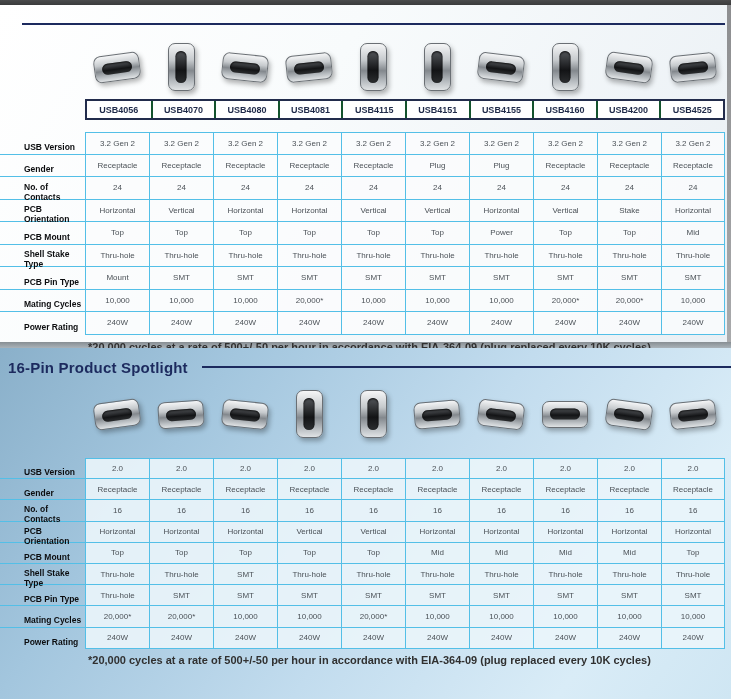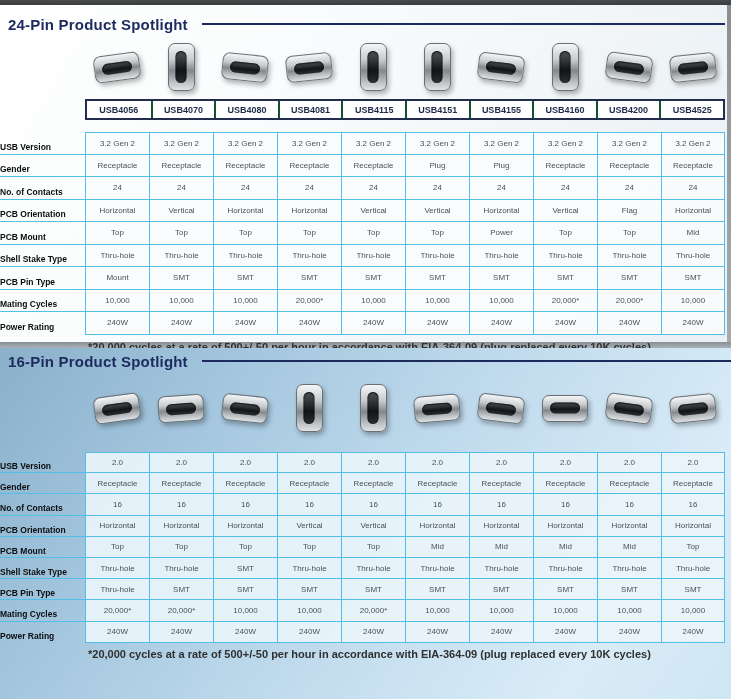--- a/index.html
+++ b/index.html
@@ -13,21 +13,21 @@
   .topbar{height:5px;width:731px;background:linear-gradient(180deg,#4a4b4c,#3a3b3c);}
 
   .section{position:relative;box-sizing:border-box;}
   .section-24{height:337px;background:linear-gradient(120deg,#ffffff 0%,#f8fbfc 40%,#e9eff4 100%);}
   .section-16{height:351px;background:linear-gradient(125deg,#8ab0ca 0%,#a3c6de 25%,#c2dcee 55%,#d9ecf7 82%,#cfe6f3 100%);}
   .rightbar{position:absolute;top:0;right:0;bottom:0;width:4px;background:linear-gradient(180deg,#8d8e90,#a9aaac);}
 
   .divider{height:6px;width:731px;background:linear-gradient(180deg,#878e93,#aab3b9);}
 
   .title-row{display:flex;align-items:center;padding:8px 0 0 8px;height:22px;}
-  .section-16 .title-row{padding-top:2px;}
+  .section-16 .title-row{padding-top:8px;}
   .title{margin:0;font-size:15px;font-weight:bold;color:var(--navy);letter-spacing:.2px;white-space:nowrap;}
   .title-line{flex:1;height:2px;background:var(--navy);margin-left:14px;margin-right:6px;}
   .section-16 .title-line{margin-right:0;}
 
   .products-row{display:grid;grid-template-columns:repeat(10,64px);margin-left:85px;width:640px;height:56px;margin-top:4px;align-items:end;}
   .section-16 .products-row{height:64px;align-items:center;}
   .product-cell{display:flex;justify-content:center;align-items:center;height:100%;}
 
   .connector{position:relative;width:44px;height:25px;border-radius:7px;
     background:linear-gradient(180deg,#f5f6f7 0%,#c6cacd 35%,#83888d 58%,#b9bec2 82%,#e0e3e5 100%);
@@ -46,39 +46,38 @@
     color:#1e2948;border-left:2px solid #14532d;}
   .part-cell:first-child{border-left:none;}
 
   .spec-grid{display:grid;grid-template-columns:85px repeat(10,64px);width:725px;margin-top:12px;}
   .section-24 .spec-grid{grid-template-rows:repeat(9,22.5px);}
   .section-16 .spec-grid{grid-template-rows:repeat(9,21.2px);}
   .cell{display:flex;align-items:center;justify-content:center;box-sizing:border-box;
     font-size:8px;color:#4b5157;border-bottom:1.5px solid var(--blue);border-left:1.5px solid var(--blue);
     background:rgba(250,252,253,0.85);}
   .section-16 .cell{background:rgba(233,244,250,0.92);}
-  .label-cell{justify-content:flex-start;padding-left:0;font-weight:bold;color:#0c0d0f;font-size:8.5px;
+  .label-cell{justify-content:flex-start;padding-left:24px;font-weight:bold;color:#0c0d0f;font-size:8.5px;
     border-left:none;background:transparent !important;margin-top:8px;}
   .data-cell.first-row{border-top:1.5px solid var(--blue);}
   .data-cell.last-col{border-right:1.5px solid var(--blue);}
   .label-cell.last-row{border-bottom:none;}
 
   .footnote{margin:6px 0 0 88px;font-size:11px;color:#303030;font-weight:bold;}
   .section-16 .footnote{margin-top:5px;}
 </style>
 </head>
 <body>
 
 <div class="canvas">
   <div class="topbar"></div>
 
   <section class="section section-24">
     <div class="rightbar"></div>
     <div class="title-row">
-      <h1 class="title">24-Pin Product Spotlight</h1>
       <div class="title-line"></div>
     </div>
     <div class="products-row">
         <div class="product-cell">
           <div class="connector" style="transform: rotate(-8deg);">
             <div class="slot"></div>
           </div>
         </div>
         <div class="product-cell">
           <div class="connector portrait" style="transform: rotate(0deg);">
@@ -174,21 +173,21 @@
         <div class="cell data-cell last-col">24</div>
         <div class="cell label-cell">PCB Orientation</div>
         <div class="cell data-cell">Horizontal</div>
         <div class="cell data-cell">Vertical</div>
         <div class="cell data-cell">Horizontal</div>
         <div class="cell data-cell">Horizontal</div>
         <div class="cell data-cell">Vertical</div>
         <div class="cell data-cell">Vertical</div>
         <div class="cell data-cell">Horizontal</div>
         <div class="cell data-cell">Vertical</div>
-        <div class="cell data-cell">Flag</div>
+        <div class="cell data-cell">Stake</div>
         <div class="cell data-cell last-col">Horizontal</div>
         <div class="cell label-cell">PCB Mount</div>
         <div class="cell data-cell">Top</div>
         <div class="cell data-cell">Top</div>
         <div class="cell data-cell">Top</div>
         <div class="cell data-cell">Top</div>
         <div class="cell data-cell">Top</div>
         <div class="cell data-cell">Top</div>
         <div class="cell data-cell">Power</div>
         <div class="cell data-cell">Top</div>

